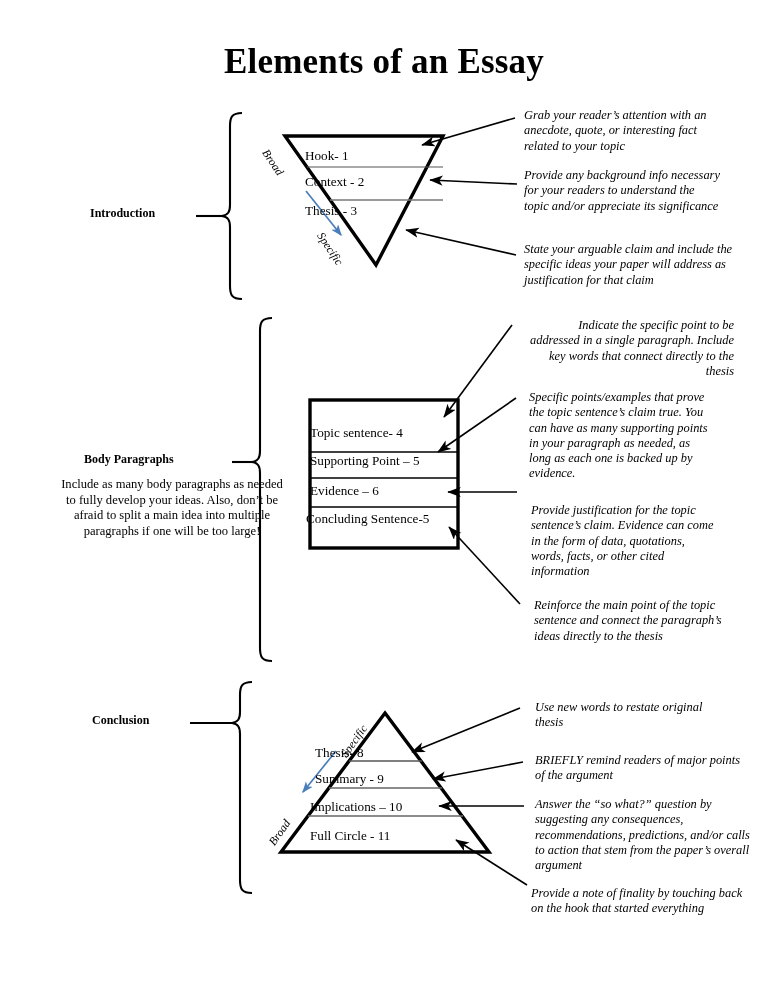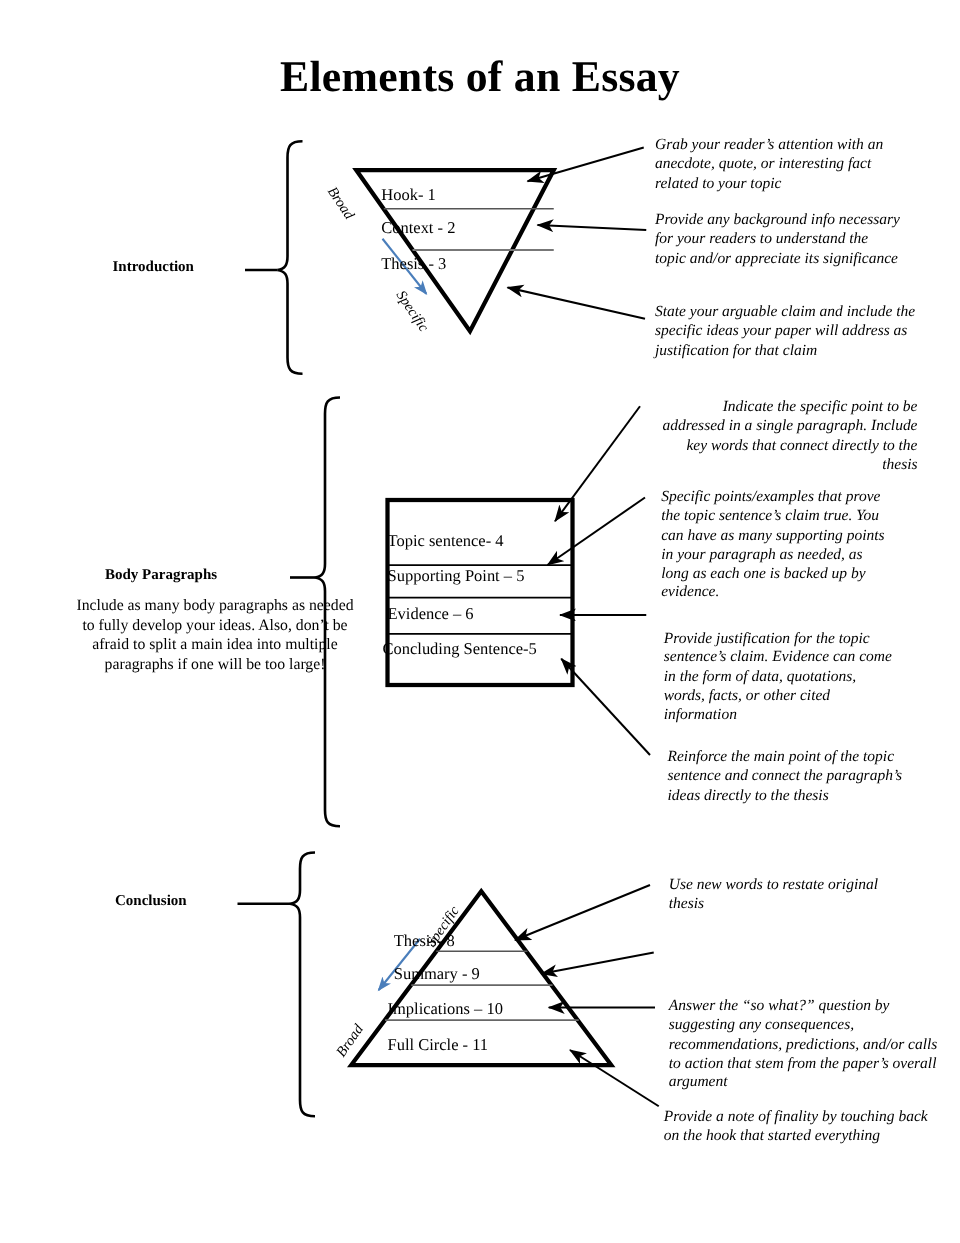--- a/index.html
+++ b/index.html
@@ -193,16 +193,17 @@
   <div class="note" style="left:524px; top:108px; width:200px;">Grab your reader’s attention with an anecdote, quote, or interesting fact related to your topic</div>
   <div class="note" style="left:524px; top:168px; width:196px;">Provide any background info necessary for your readers to understand the topic and/or appreciate its significance</div>
   <div class="note" style="left:524px; top:242px; width:226px;">State your arguable claim and include the specific ideas your paper will address as justification for that claim</div>
 
   <div class="note" style="left:529px; top:318px; width:205px;text-align:right;">Indicate the specific point to be addressed in a single paragraph. Include key words that connect directly to the thesis</div>
   <div class="note" style="left:529px; top:390px; width:180px;">Specific points/examples that prove the topic sentence’s claim true. You can have as many supporting points in your paragraph as needed, as long as each one is backed up by evidence.</div>
   <div class="note" style="left:531px; top:503px; width:186px;">Provide justification for the topic sentence’s claim. Evidence can come in the form of data, quotations, words, facts, or other cited information</div>
   <div class="note" style="left:534px; top:598px; width:196px;">Reinforce the main point of the topic sentence and connect the paragraph’s ideas directly to the thesis</div>
 
   <div class="note" style="left:535px; top:700px; width:190px;">Use new words to restate original thesis</div>
+  <div class="note" style="left:535px; top:753px; width:215px;">BRIEFLY remind readers of major points of the argument</div>
   <div class="note" style="left:535px; top:797px; width:216px;">Answer the “so what?” question by suggesting any consequences, recommendations, predictions, and/or calls to action that stem from the paper’s overall argument</div>
   <div class="note" style="left:531px; top:886px; width:222px;">Provide a note of finality by touching back on the hook that started everything</div>
 
 </div>
 
 </body></html>

